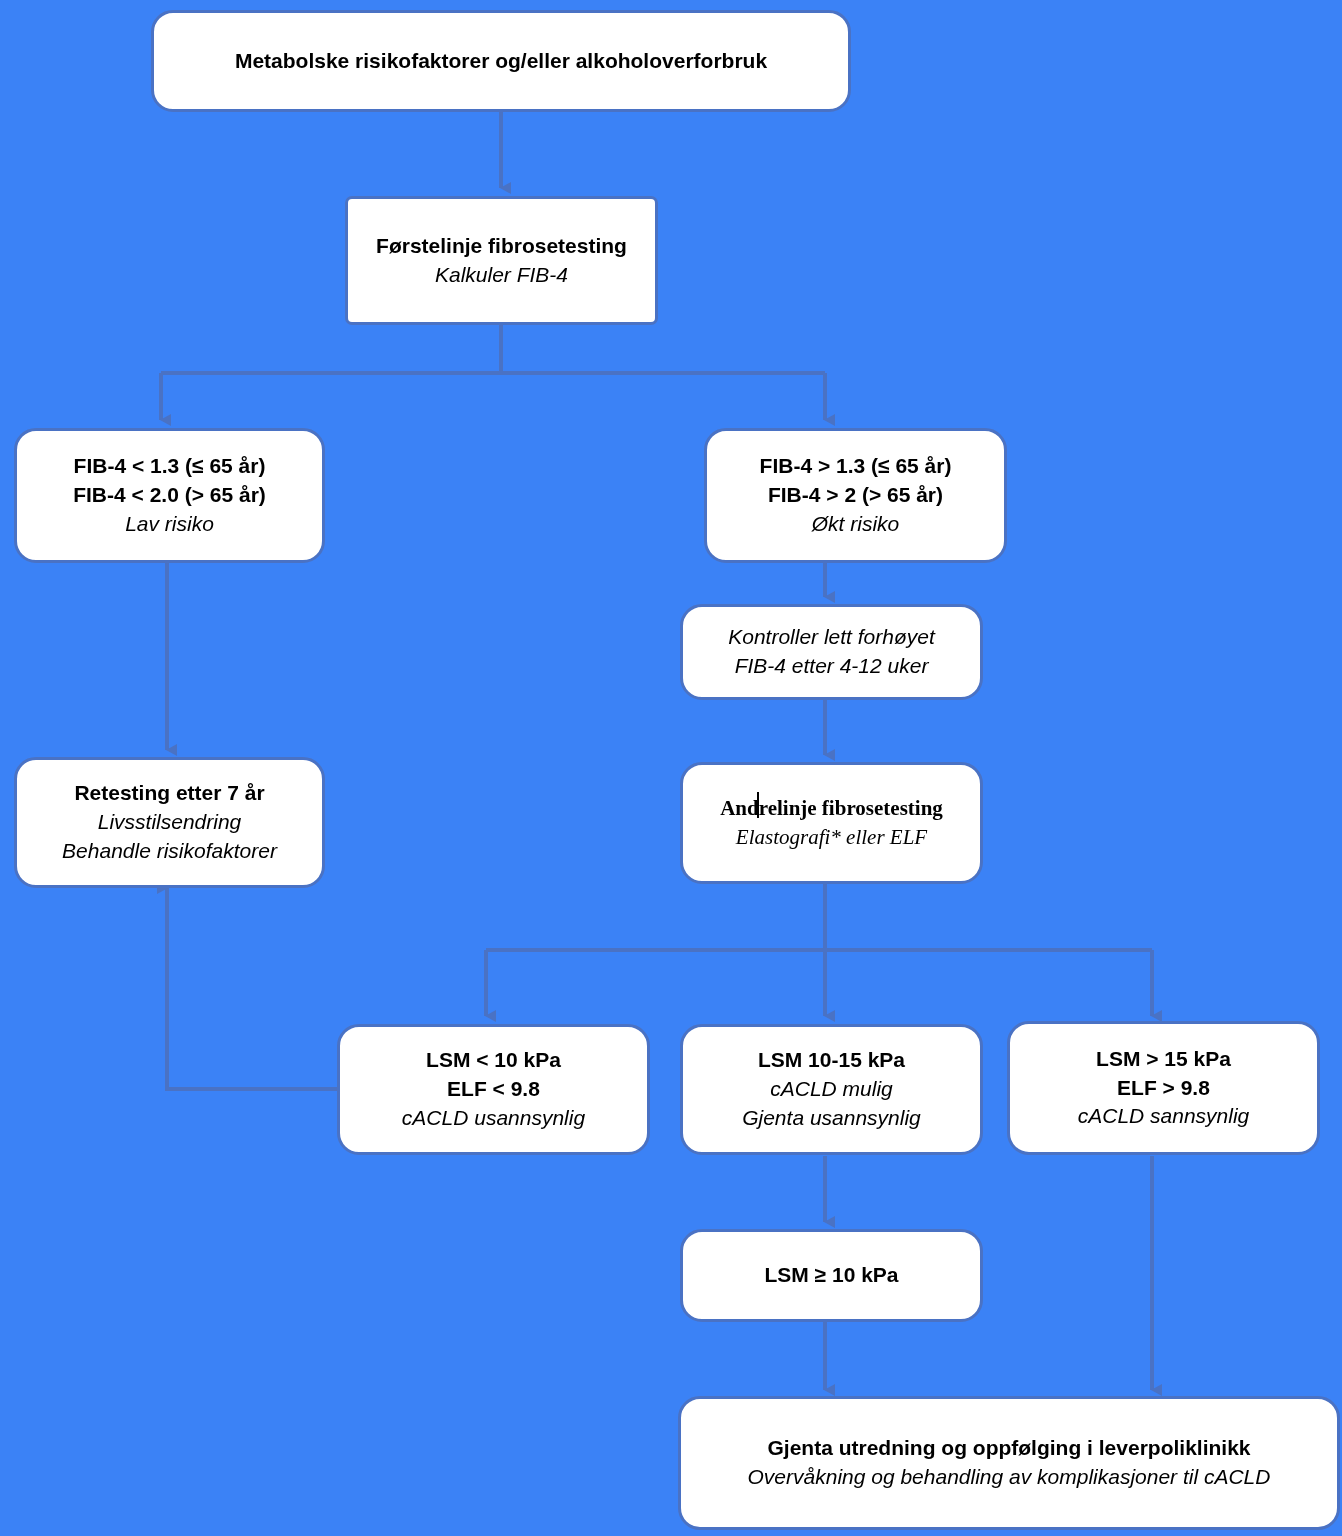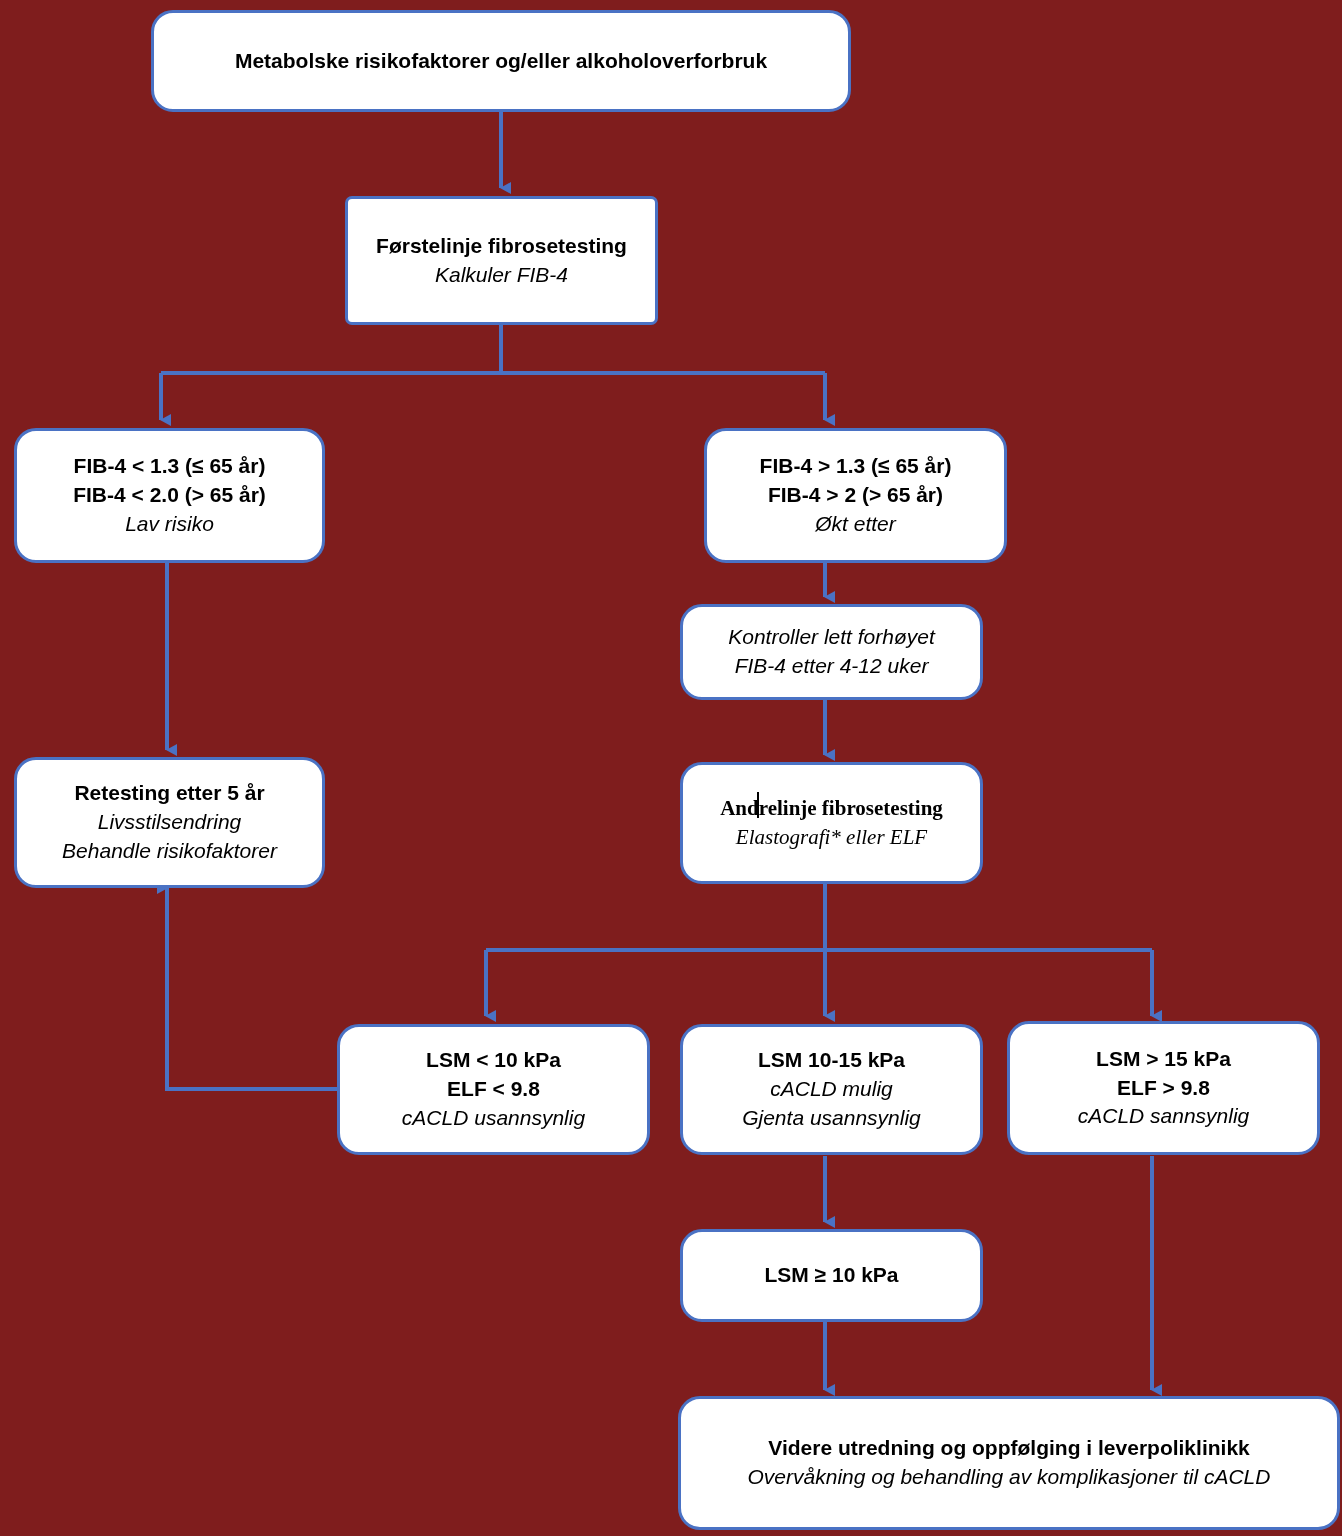--- a/index.html
+++ b/index.html
@@ -4,21 +4,21 @@
 <style>
   html,body{margin:0;padding:0;background:#ffffff;}
   body{
     font-family:"Liberation Sans","DejaVu Sans",sans-serif;
     -webkit-font-smoothing:antialiased;
   }
   #canvas{
     position:relative;
     width:1342px;
     height:1536px;
-    background:#7f1d1d;
+    background:#3b82f6;
     overflow:hidden;
   }
   .svg-layer{
     position:absolute;
     left:0; top:0;
     width:1342px;
     height:1536px;
     pointer-events:none;
   }
   .node{
@@ -114,30 +114,30 @@
 
   <div class="node" style="left:14px;top:428px;width:311px;height:135px;">
     <div class="line-b">FIB-4 &lt; 1.3 (≤ 65 år)</div>
     <div class="line-b">FIB-4 &lt; 2.0 (&gt; 65 år)</div>
     <div class="line-i">Lav risiko</div>
   </div>
 
   <div class="node" style="left:704px;top:428px;width:303px;height:135px;">
     <div class="line-b">FIB-4 &gt; 1.3 (≤ 65 år)</div>
     <div class="line-b">FIB-4 &gt; 2 (&gt; 65 år)</div>
-    <div class="line-i">Økt etter</div>
+    <div class="line-i">Økt risiko</div>
   </div>
 
   <div class="node" style="left:680px;top:604px;width:303px;height:96px;">
     <div class="line-i">Kontroller lett forhøyet</div>
     <div class="line-i">FIB-4 etter 4-12 uker</div>
   </div>
 
   <div class="node" style="left:14px;top:757px;width:311px;height:131px;">
-    <div class="line-b">Retesting etter 5 år</div>
+    <div class="line-b">Retesting etter 7 år</div>
     <div class="line-i">Livsstilsendring</div>
     <div class="line-i">Behandle risikofaktorer</div>
   </div>
 
   <div class="node" style="left:680px;top:762px;width:303px;height:122px;font-family:Liberation Serif, serif;">
     <div class="line-b">Andrelinje fibrosetesting</div>
     <div class="line-i">Elastografi* eller ELF</div>
   </div>
   <div class="caret" style="left:757px;top:792px;"></div>
 
@@ -157,17 +157,17 @@
     <div class="line-b">LSM &gt; 15 kPa</div>
     <div class="line-b">ELF &gt; 9.8</div>
     <div class="line-i">cACLD sannsynlig</div>
   </div>
 
   <div class="node" style="left:680px;top:1229px;width:303px;height:93px;">
     <div class="line-b">LSM ≥ 10 kPa</div>
   </div>
 
   <div class="node" style="left:678px;top:1396px;width:662px;height:134px;">
-    <div class="line-b">Videre utredning og oppfølging i leverpoliklinikk</div>
+    <div class="line-b">Gjenta utredning og oppfølging i leverpoliklinikk</div>
     <div class="line-i">Overvåkning og behandling av komplikasjoner til cACLD</div>
   </div>
 
 </div>
 
 </body></html>

